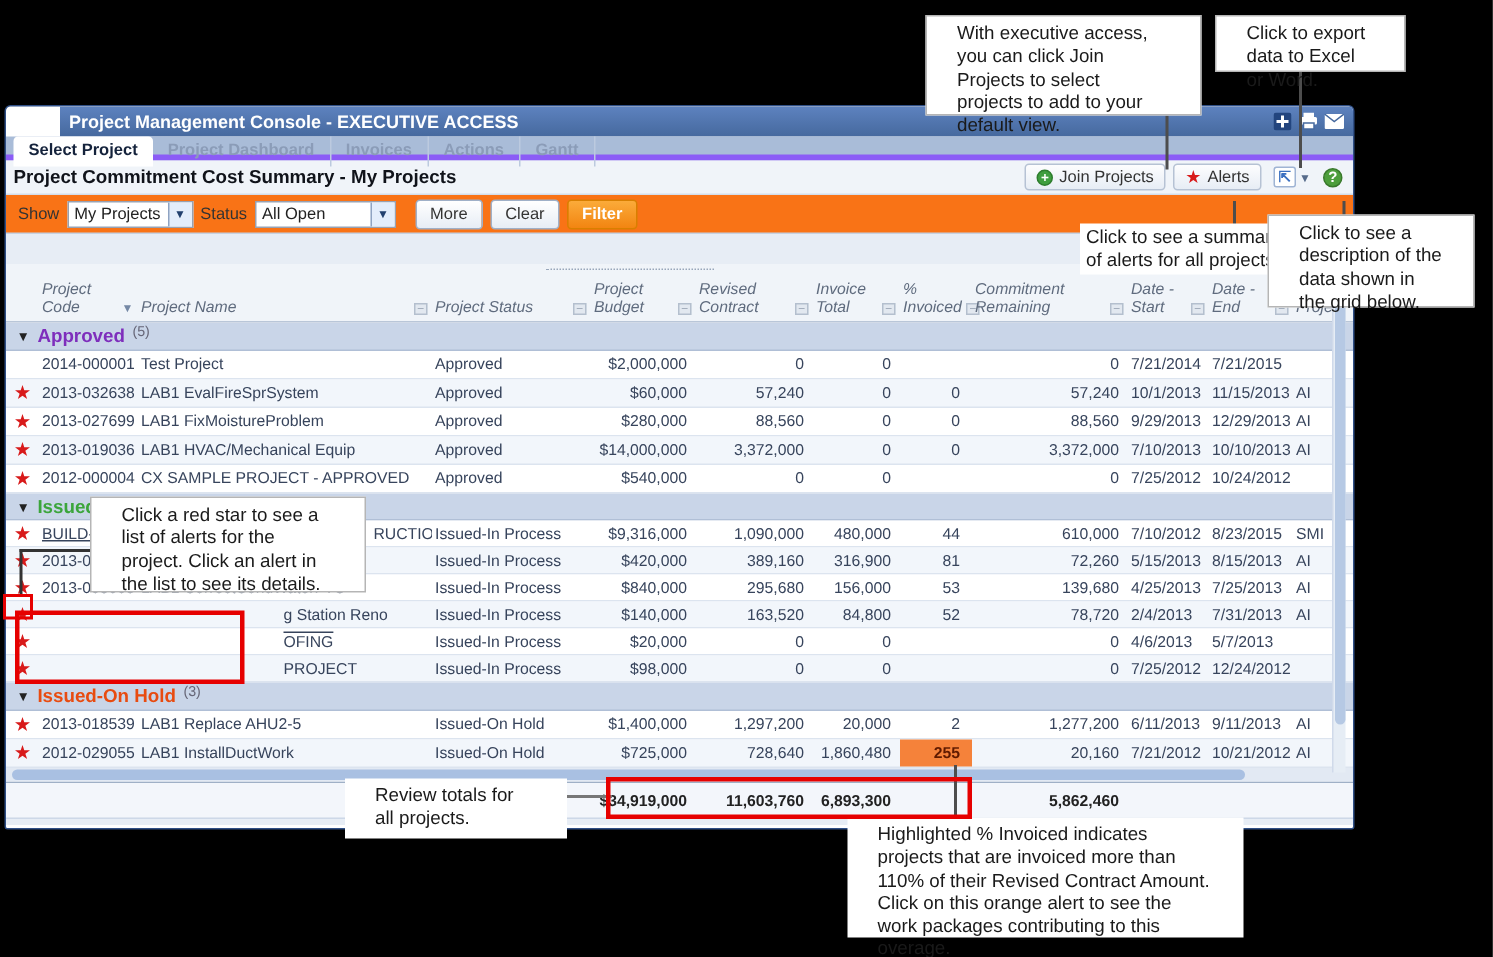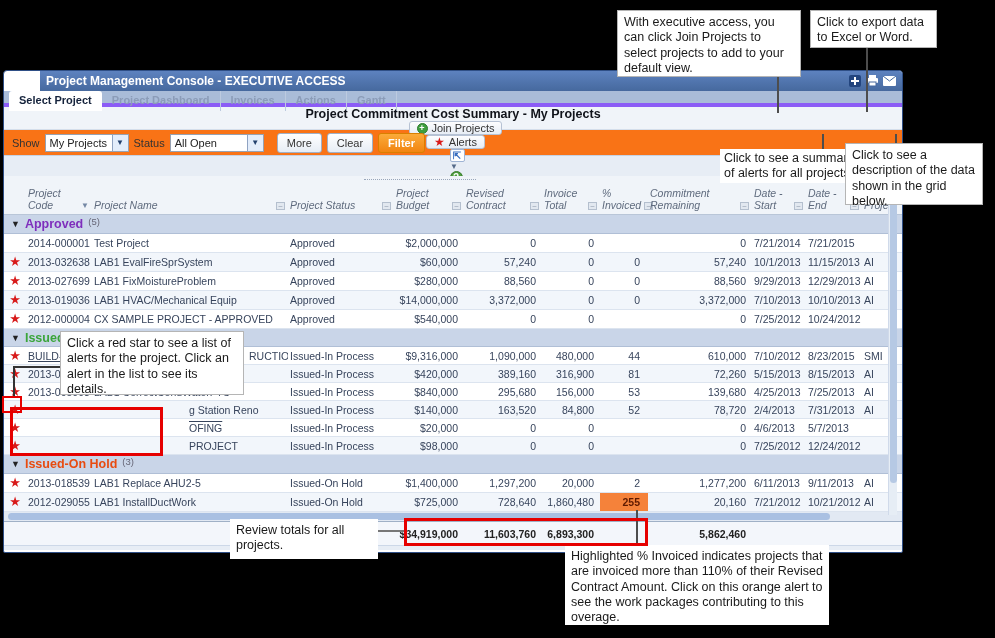--- a/index.html
+++ b/index.html
@@ -10,21 +10,21 @@
   
   #app{position:absolute;left:3px;top:70px;width:900px;height:483px;background:#fff;
        border:1px solid #2f4f86;border-radius:4px 4px 2px 2px;overflow:hidden;}
   #titlebar{height:20px;background:linear-gradient(#5d82bf,#46699e);color:#fff;
             font-size:12px;font-weight:bold;display:flex;align-items:center;padding:0 6px;margin-left:36px;}
   #titlebar .sp{flex:1;}
   .tbicon{width:14px;height:13px;margin-left:3px;display:flex;align-items:center;justify-content:center;}
   #tabsbar{height:16px;background:#a9bcd8;display:flex;align-items:flex-start;padding-left:5px;border-bottom:4px solid #8b5cf6;}
   .tab{height:20px;padding:3px 10px 0 10px;font-size:11px;font-weight:bold;color:#8b9cb8;border-right:1px solid #bccadf;}
   .tab.active{background:#fff;color:#15233c;border-radius:3px 3px 0 0;border-right:none;}
-  #subheader{height:23px;background:#f0f4f9;display:flex;align-items:center;padding:0 5px;border-bottom:1px solid #d4deeb;flex-direction:column;}
+  #subheader{height:23px;background:#f0f4f9;display:flex;align-items:center;padding:0 5px;border-bottom:1px solid #d4deeb;}
   #pagetitle{font-size:12.5px;font-weight:bold;color:#10131a;}
   #subheader .sp{flex:1;}
   .btn{height:18px;display:flex;align-items:center;gap:4px;padding:0 7px;font-size:11px;color:#333;
        background:linear-gradient(#fdfdfe,#e7edf5);border:1px solid #b6c2d4;border-radius:3px;margin-left:5px;}
   .greenplus{width:11px;height:11px;border-radius:50%;background:#3f9e3f;border:1px solid #2e7d2e;color:#fff;
              font-size:9px;font-weight:bold;line-height:9px;text-align:center;}
   .redstar{color:#d81a1a;font-size:12px;line-height:12px;}
   #exporticon{margin-left:8px;width:15px;height:14px;border:1px solid #9fb4d4;border-radius:2px;background:#fff;
               color:#3a6fc0;font-size:10px;font-weight:bold;display:flex;align-items:center;justify-content:center;}
   .caret{font-size:8px;color:#56board;color:#566b8a;margin-left:2px;}
@@ -67,21 +67,21 @@
   .ov{text-decoration:overline;}
   .rh19{height:19px;}.rh18{height:18px;}
   #vscroll{position:absolute;left:884px;top:109px;width:9px;height:335px;background:#e6edf5;border-left:1px solid #d0daea;}
   #vscroll .thumb{position:absolute;left:1px;top:3px;width:7px;height:300px;background:#b6c9e4;border-radius:4px;}
   #hscroll{height:9px;background:#e2e9f3;position:relative;}
   #hscroll .thumb{position:absolute;left:4px;top:1px;width:822px;height:7px;background:#a9c0e2;border-radius:4px;}
   #totals{height:24px;background:#f3f6fb;border-top:1px solid #9fb0c6;font-size:10.5px;font-weight:bold;color:#222;}
   #bottomstrip{height:5px;background:#e7edf5;border-top:1px solid #cdd8e8;}
 
   
-  .callout{position:absolute;background:#fff;color:#1a1a1a;font-size:12.5px;line-height:1.22;padding:4px 6px;z-index:30;}
+  .callout{position:absolute;background:#fff;color:#1a1a1a;font-size:12.5px;line-height:1.22;padding:4px 20px;z-index:30;}
   .bordered{border:1px solid #b5b5b5;}
   .cline{position:absolute;background:#4d4d4d;z-index:25;}
   .redbox{position:absolute;border:3px solid #e60000;z-index:40;pointer-events:none;}
   #star-redbox{border-width:2px;}
   #alert-popup{position:absolute;left:8px;top:404px;width:170px;height:55px;background:#fff;border:1px solid #9aa5b5;
                box-shadow:2px 2px 3px rgba(0,0,0,.25);z-index:35;padding-top:6px;}
   .popup-item{font-size:10.5px;font-weight:bold;color:#223a5e;padding:2px 0 2px 19px;white-space:nowrap;}
 </style>
 </head>
 <body>

